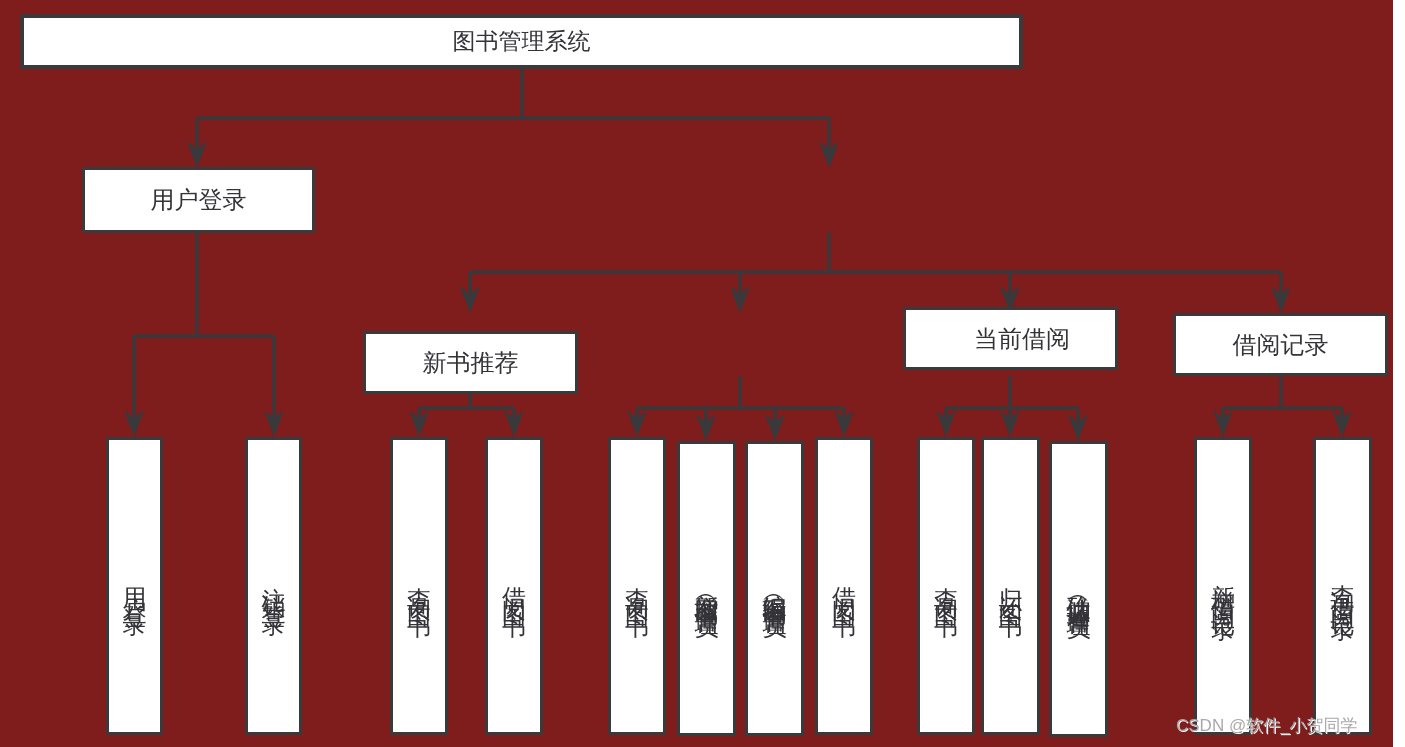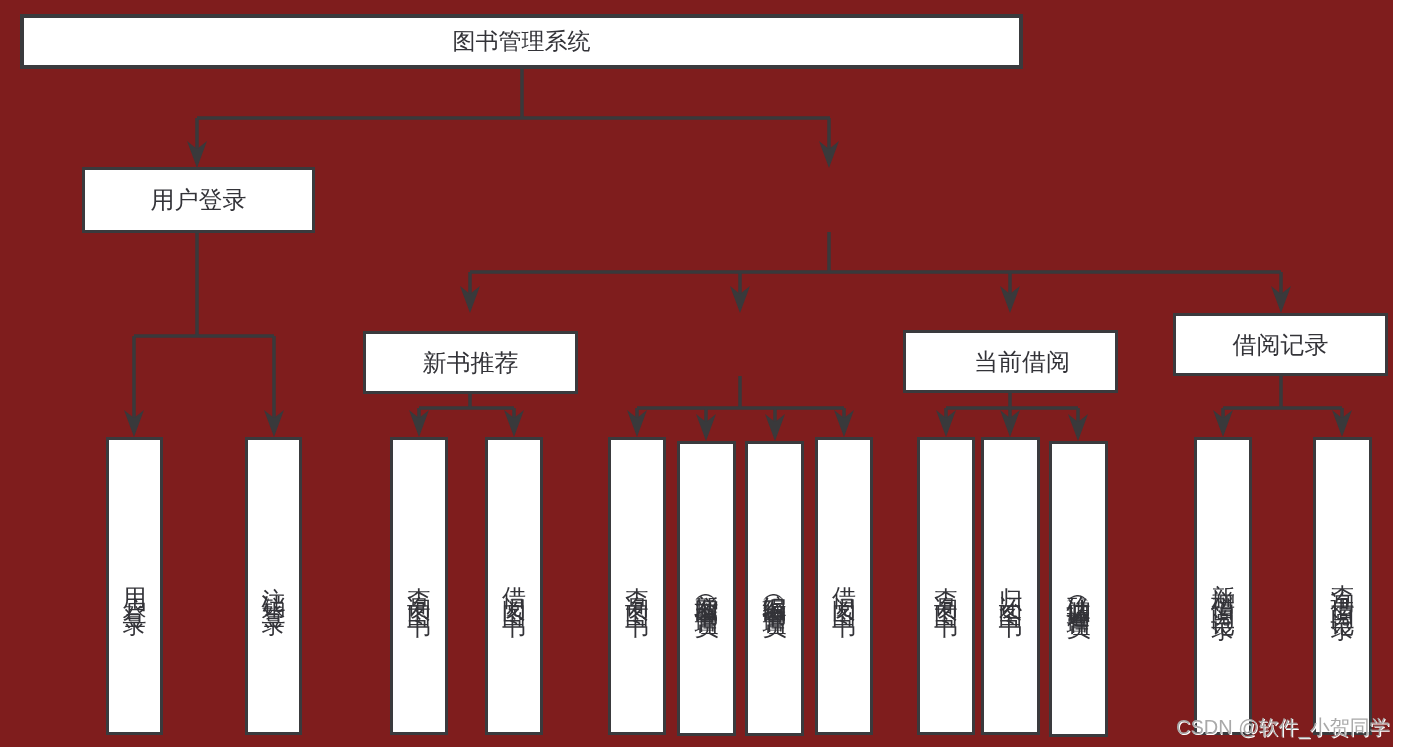--- a/index.html
+++ b/index.html
@@ -53,21 +53,21 @@
     text-orientation: mixed;
     white-space: normal;
   }
   .v-box .lbl.space-short { letter-spacing: 9px; }
   .v-box .lbl.space-mid   { letter-spacing: 7px; }
   .v-box .lbl.space-long  { letter-spacing: 3px; }
   .watermark {
     position: absolute;
     left: 1176px;
     top: 714px;
-    font-size: 20px;
+    font-size: 17px;
     color: #a9a9a9;
     text-shadow: 1px 1px 0 #ffffff;
     white-space: nowrap;
     z-index: 5;
   }
 </style>
 </head>
 <body>
 
 <div class="canvas">
@@ -116,21 +116,21 @@
     <span class="lbl">图书管理系统</span>
   </div>
 
   <div class="node h-box" style="left:82px; top:167px; width:233px; height:66px;">
     <span class="lbl">用户登录</span>
   </div>
 
   <div class="node h-box" style="left:363px; top:313px; width:215px; height:63px;margin-top:18px;">
     <span class="lbl">新书推荐</span>
   </div>
-  <div class="node h-box" style="left:903px; top:330px; width:215px; height:63px;padding-left:23px;">
+  <div class="node h-box" style="left:903px; top:307px; width:215px; height:63px;padding-left:23px;">
     <span class="lbl">当前借阅</span>
   </div>
   <div class="node h-box" style="left:1173px; top:313px; width:215px; height:63px;">
     <span class="lbl">借阅记录</span>
   </div>
 
   <div class="node v-box" style="left:106px; top:437px; width:57px; height:298px;">
     <span class="lbl space-short">用户登录</span>
   </div>
   <div class="node v-box" style="left:245px; top:437px; width:57px; height:298px;">

